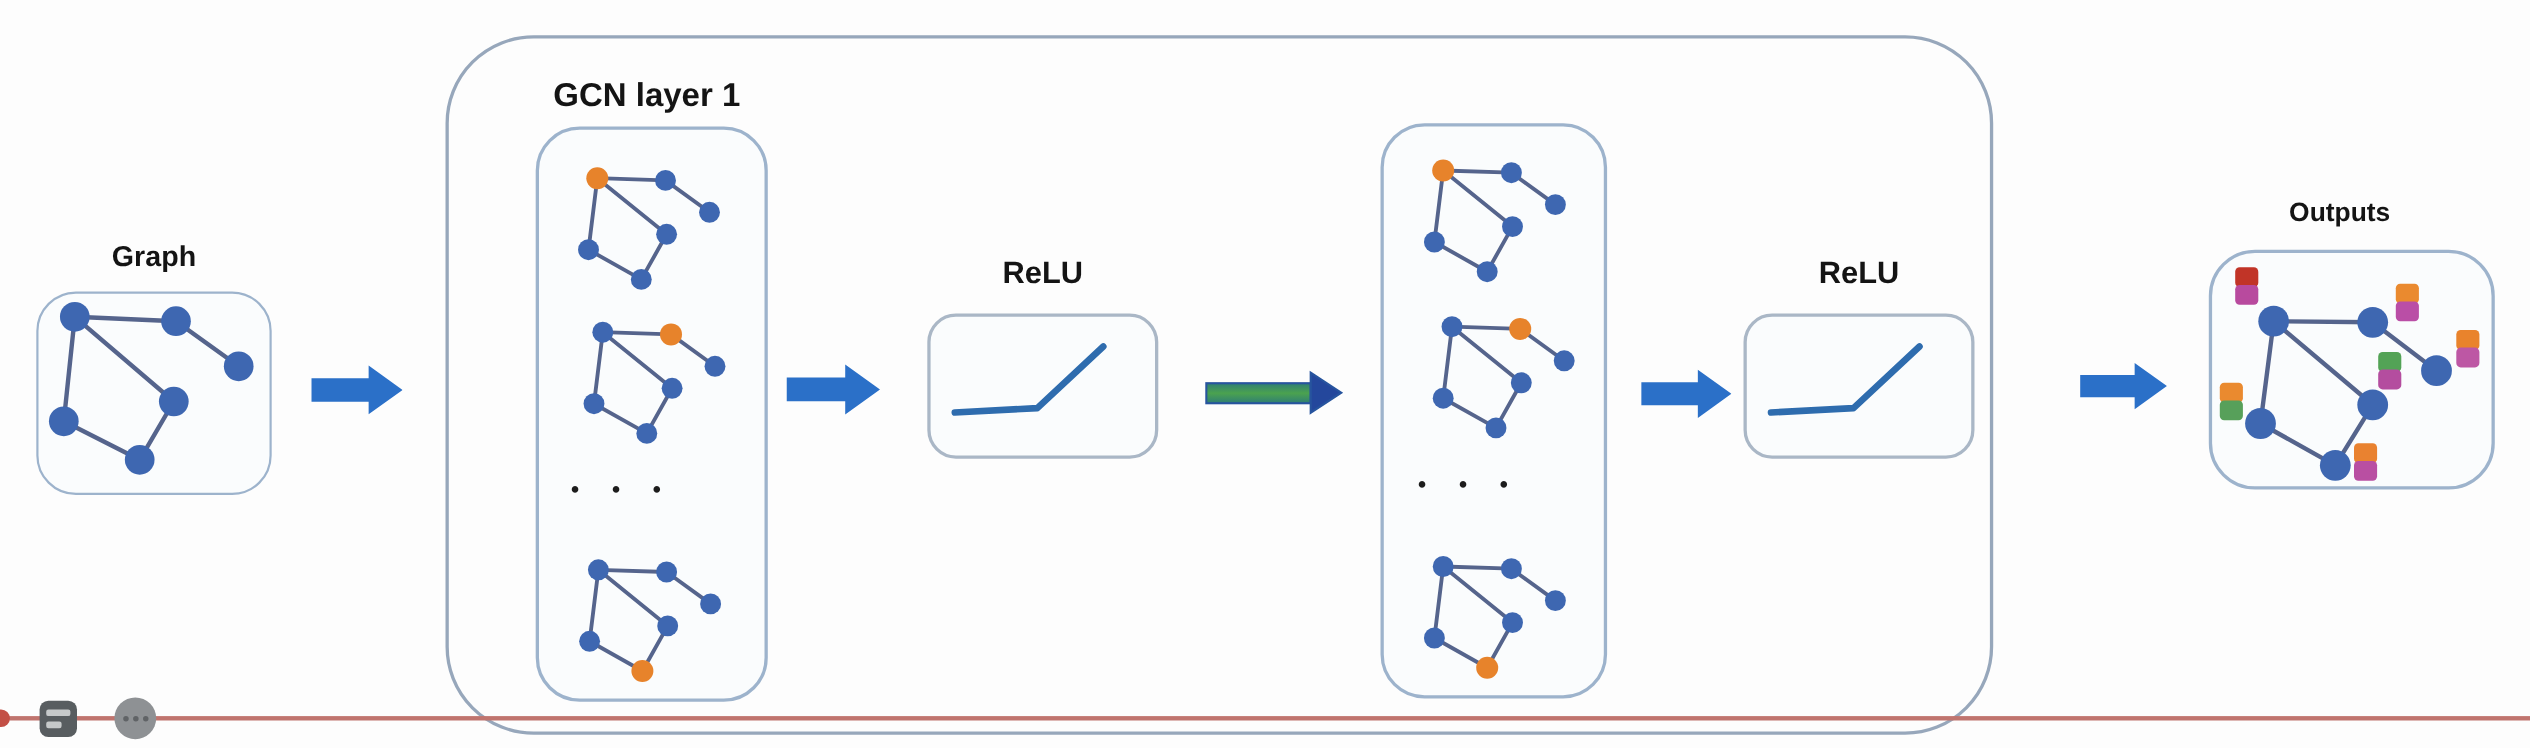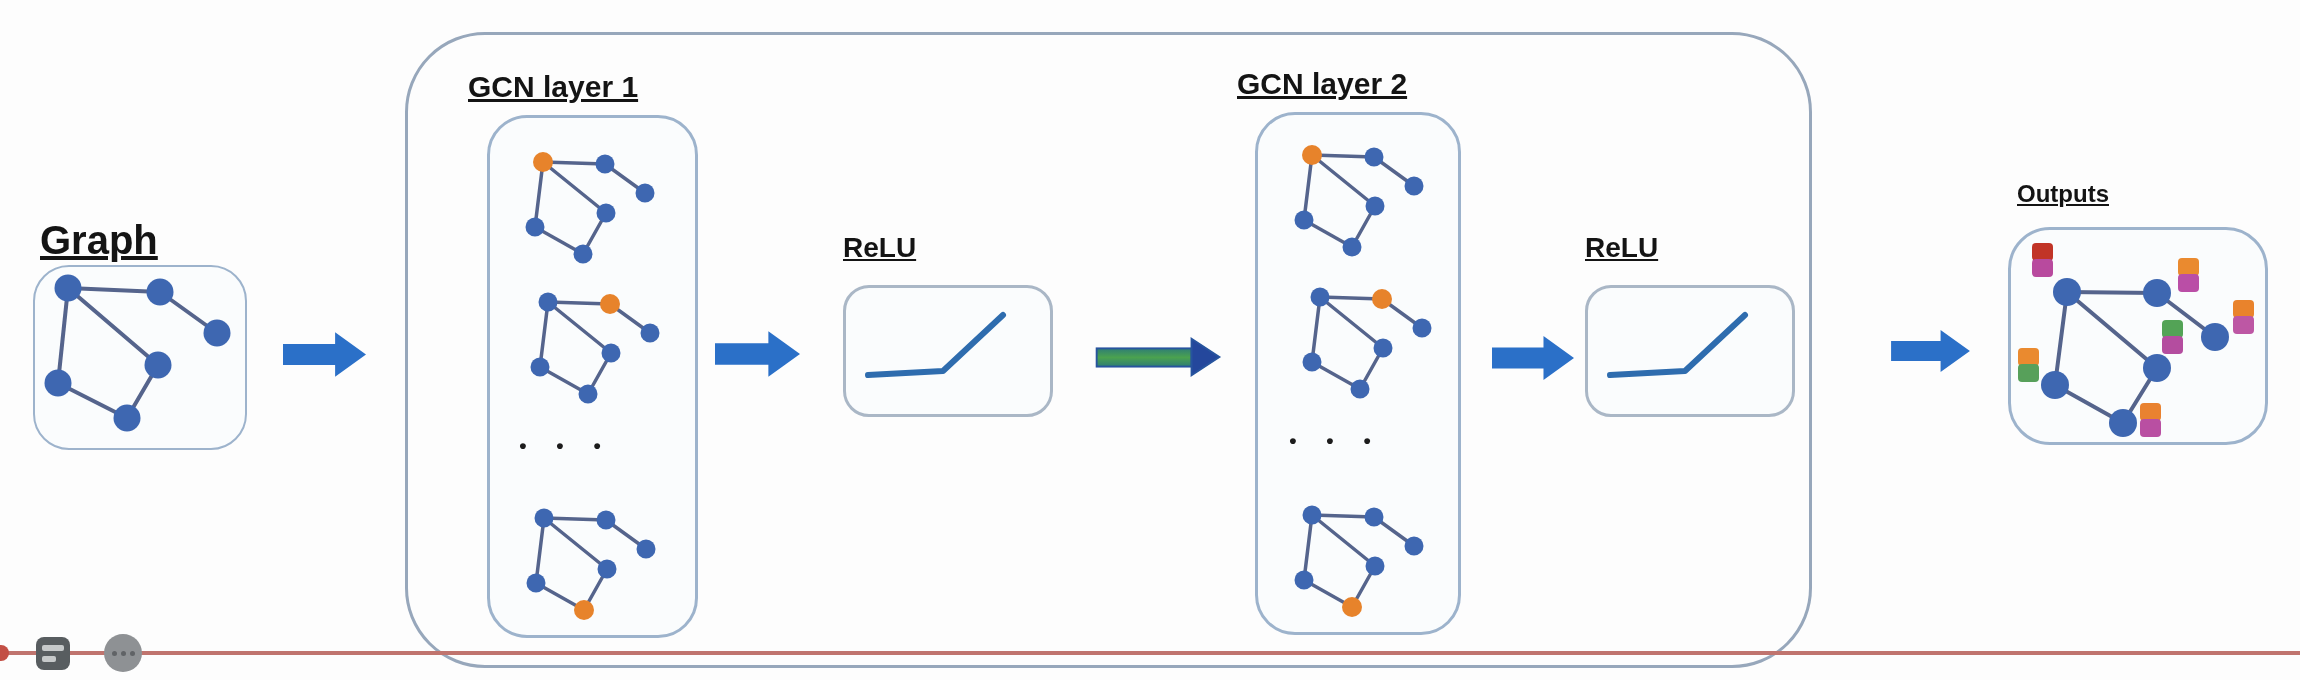--- a/index.html
+++ b/index.html
@@ -1,20 +1,20 @@
 <!DOCTYPE html>
 <html style="--text: #141414; --node-blue: #3e67b1; --node-orange: #e7832b; --edge: #55648c; --box-border: #9db3cc; --box-fill: #fafcfd; --container-border: #97a7bb; --arrow-blue: #2b70c8; --arrow-green-1: #2f7e74; --arrow-green-2: #4ba24f; --arrow-navy: #24479c; --arrow-outline: #27549e; --relu-line: #2e6cae; --timeline-red: #c0746e; --marker-red: #c34f45; --icon-dark: #585d60; --icon-gray: #8e9194; --icon-bar: #c6c9ca; --icon-dot: #606366; --dots-color: #1c1c1c;"><head>
 <meta charset="utf-8">
 <style>
   html,body{margin:0;padding:0;background:#fdfdfd;width:2300px;height:680px;overflow:hidden;
     font-family:"Liberation Sans", sans-serif;}
   .stage{position:absolute;left:0;top:0;width:2300px;height:680px;}
 
-  .lbl{position:absolute;text-align:left;font-weight:bold;color:var(--text,#141414);text-decoration:underline;}
-  .lbl-graph{left:40px;top:218px;width:200px;font-size:40px;}
+  .lbl{position:absolute;text-align:center;font-weight:bold;color:var(--text,#141414);}
+  .lbl-graph{left:40px;top:218px;width:200px;font-size:26px;}
   .lbl-gcn1{left:468px;top:70px;width:240px;font-size:30px;}
   .lbl-relu1{left:843px;top:232px;width:210px;font-size:28px;}
   .lbl-gcn2{left:1237px;top:67px;width:240px;font-size:30px;}
   .lbl-relu2{left:1585px;top:232px;width:210px;font-size:28px;}
   .lbl-outputs{left:2017px;top:180px;width:220px;font-size:24px;}
 
   .gbox{position:absolute;background:var(--box-fill,#fafcfd);border:3px solid var(--box-border,#9db3cc);box-sizing:border-box;}
   .box-input{left:33px;top:265px;width:214px;height:185px;border-radius:36px;border-width:2.5px;}
   .box-gcn1{left:487px;top:115px;width:211px;height:523px;border-radius:40px;}
   .box-gcn2{left:1255px;top:112px;width:206px;height:523px;border-radius:40px;}
@@ -146,21 +146,20 @@
       <linearGradient id="gg" x1="0" y1="0" x2="0" y2="1">
         <stop offset="0" style="stop-color:var(--arrow-green-1,#2f7e74)"></stop>
         <stop offset="0.5" style="stop-color:var(--arrow-green-2,#4ba24f)"></stop>
         <stop offset="1" style="stop-color:var(--arrow-green-1,#2f7e74)"></stop>
       </linearGradient>
     </defs>
     <rect x="2" y="15" width="99" height="19" fill="url(#gg)" style="stroke:var(--arrow-outline,#27549e)" stroke-width="2"></rect>
     <polygon points="101,5 130,24 101,43" style="fill:var(--arrow-navy,#24479c);stroke:var(--arrow-outline,#27549e)" stroke-width="2"></polygon>
   </svg>
 
-  <div class="lbl lbl-gcn2">GCN layer 2</div>
   <div class="gbox box-gcn2"></div>
   <svg class="graph g-mini g2a" viewBox="0 0 145 126">
       <line x1="26" y1="18" x2="88" y2="20" stroke-width="3.5" stroke-linecap="round" style="stroke: var(--edge);"></line>
       <line x1="26" y1="18" x2="89" y2="69" stroke-width="3.5" stroke-linecap="round" style="stroke: var(--edge);"></line>
       <line x1="26" y1="18" x2="18" y2="83" stroke-width="3.5" stroke-linecap="round" style="stroke: var(--edge);"></line>
       <line x1="88" y1="20" x2="128" y2="49" stroke-width="3.5" stroke-linecap="round" style="stroke: var(--edge);"></line>
       <line x1="89" y1="69" x2="66" y2="110" stroke-width="3.5" stroke-linecap="round" style="stroke: var(--edge);"></line>
       <line x1="18" y1="83" x2="66" y2="110" stroke-width="3.5" stroke-linecap="round" style="stroke: var(--edge);"></line>
       <circle cx="26" cy="18" r="10" style="fill: var(--node-orange);"></circle>
       <circle cx="88" cy="20" r="9.5" style="fill: var(--node-blue);"></circle>

